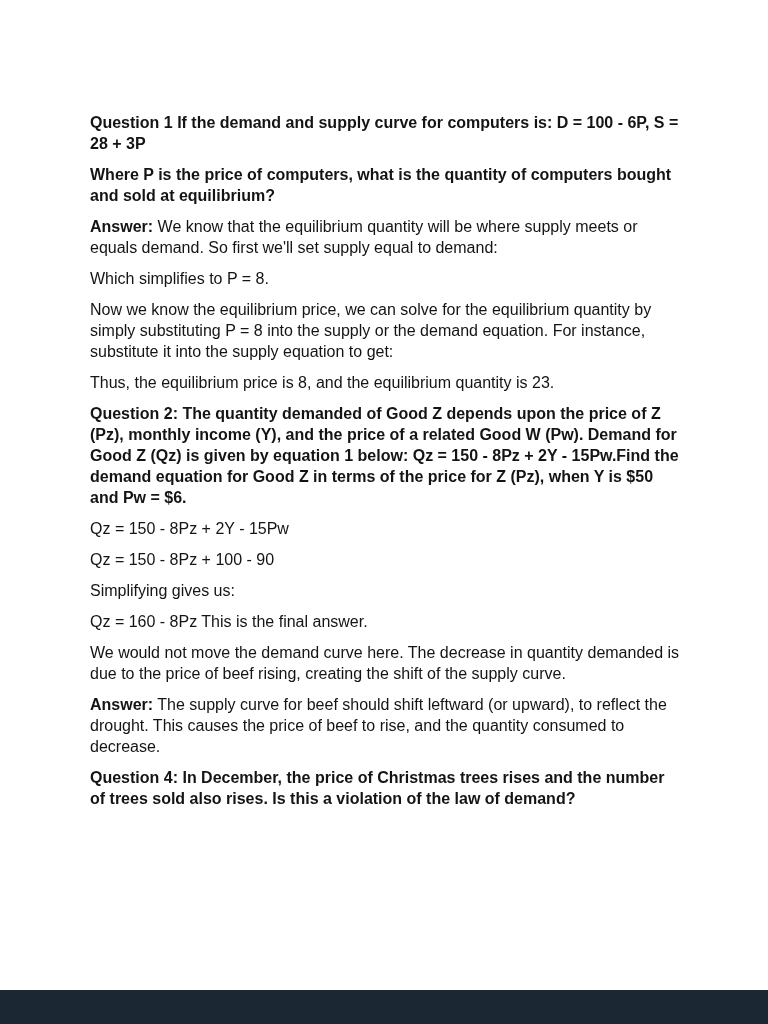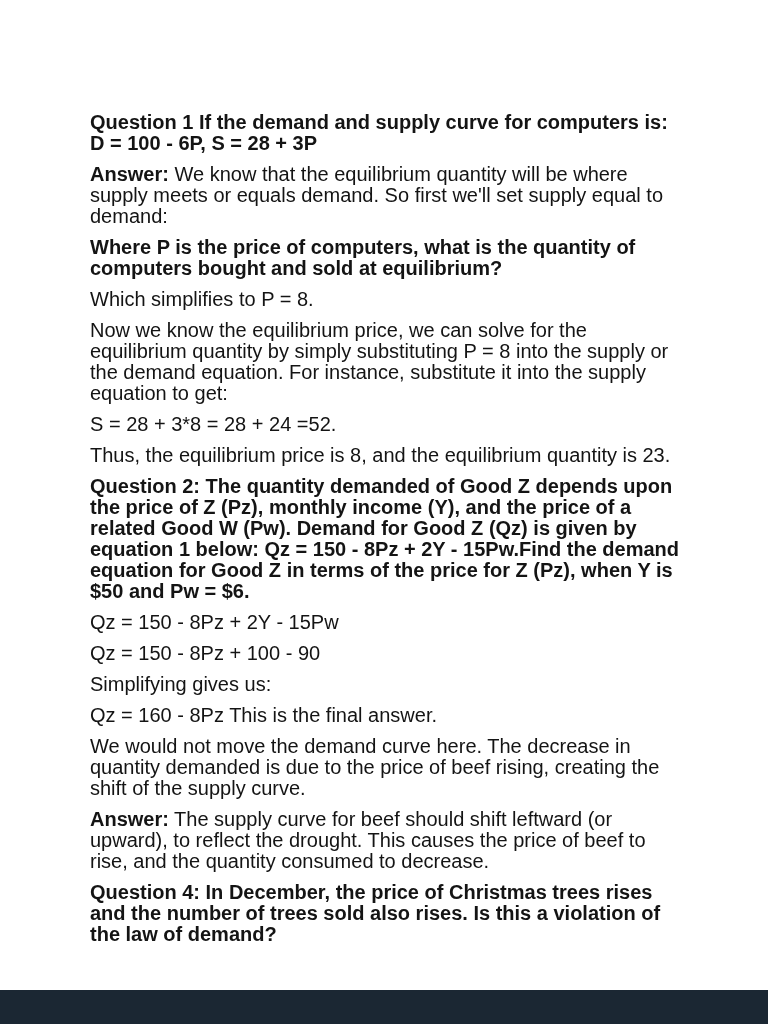--- a/index.html
+++ b/index.html
@@ -21,21 +21,21 @@
     width: 768px;
     height: 990px;
     background: #ffffff;
   }
   .doc-content {
     position: absolute;
     left: 90px;
     top: 112px;
     width: 592px;
     color: #141414;
-    font-size: 20px;
+    font-size: 16px;
     line-height: 21px;
   }
   .doc-content p {
     margin: 0 0 10px 0;
     text-align: left;
   }
   .seg-bold {
     font-weight: bold;
   }
   .seg-regular {
@@ -49,25 +49,24 @@
     height: 34px;
     background: #1b2733;
   }
 </style>
 </head>
 <body>
 
 <div class="doc-page">
   <div class="doc-content" id="doc-content">
       <p><span class="seg-bold">Question 1 If the demand and supply curve for computers is: D = 100 - 6P, S = 28 + 3P</span></p>
+      <p><span class="seg-bold">Where P is the price of computers, what is the quantity of computers bought and sold at equilibrium?</span></p>
       <p><span class="seg-bold">Answer:</span><span class="seg-regular"> We know that the equilibrium quantity will be where supply meets or equals demand. So first we'll set supply equal to demand:</span></p>
-      <p><span class="seg-bold">Where P is the price of computers, what is the quantity of computers bought and sold at equilibrium?</span></p>
       <p><span class="seg-regular">Which simplifies to P = 8.</span></p>
       <p><span class="seg-regular">Now we know the equilibrium price, we can solve for the equilibrium quantity by simply substituting P = 8 into the supply or the demand equation. For instance, substitute it into the supply equation to get:</span></p>
-      <p><span class="seg-regular">S = 28 + 3*8 = 28 + 24 =52.</span></p>
       <p><span class="seg-regular">Thus, the equilibrium price is 8, and the equilibrium quantity is 23.</span></p>
       <p><span class="seg-bold">Question 2: The quantity demanded of Good Z depends upon the price of Z (Pz), monthly income (Y), and the price of a related Good W (Pw). Demand for Good Z (Qz) is given by equation 1 below: Qz = 150 - 8Pz + 2Y - 15Pw.Find the demand equation for Good Z in terms of the price for Z (Pz), when Y is $50 and Pw = $6.</span></p>
       <p><span class="seg-regular">Qz = 150 - 8Pz + 2Y - 15Pw</span></p>
       <p><span class="seg-regular">Qz = 150 - 8Pz + 100 - 90</span></p>
       <p><span class="seg-regular">Simplifying gives us:</span></p>
       <p><span class="seg-regular">Qz = 160 - 8Pz  This is the final answer.</span></p>
       <p><span class="seg-regular">We would not move the demand curve here. The decrease in quantity demanded is due to the price of beef rising, creating the shift of the supply curve.</span></p>
       <p><span class="seg-bold">Answer:</span><span class="seg-regular"> The supply curve for beef should shift leftward (or upward), to reflect the drought. This causes the price of beef to rise, and the quantity consumed to decrease.</span></p>
       <p><span class="seg-bold">Question 4: In December, the price of Christmas trees rises and the number of trees sold also rises. Is this a violation of the law of demand?</span></p>
     </div>

